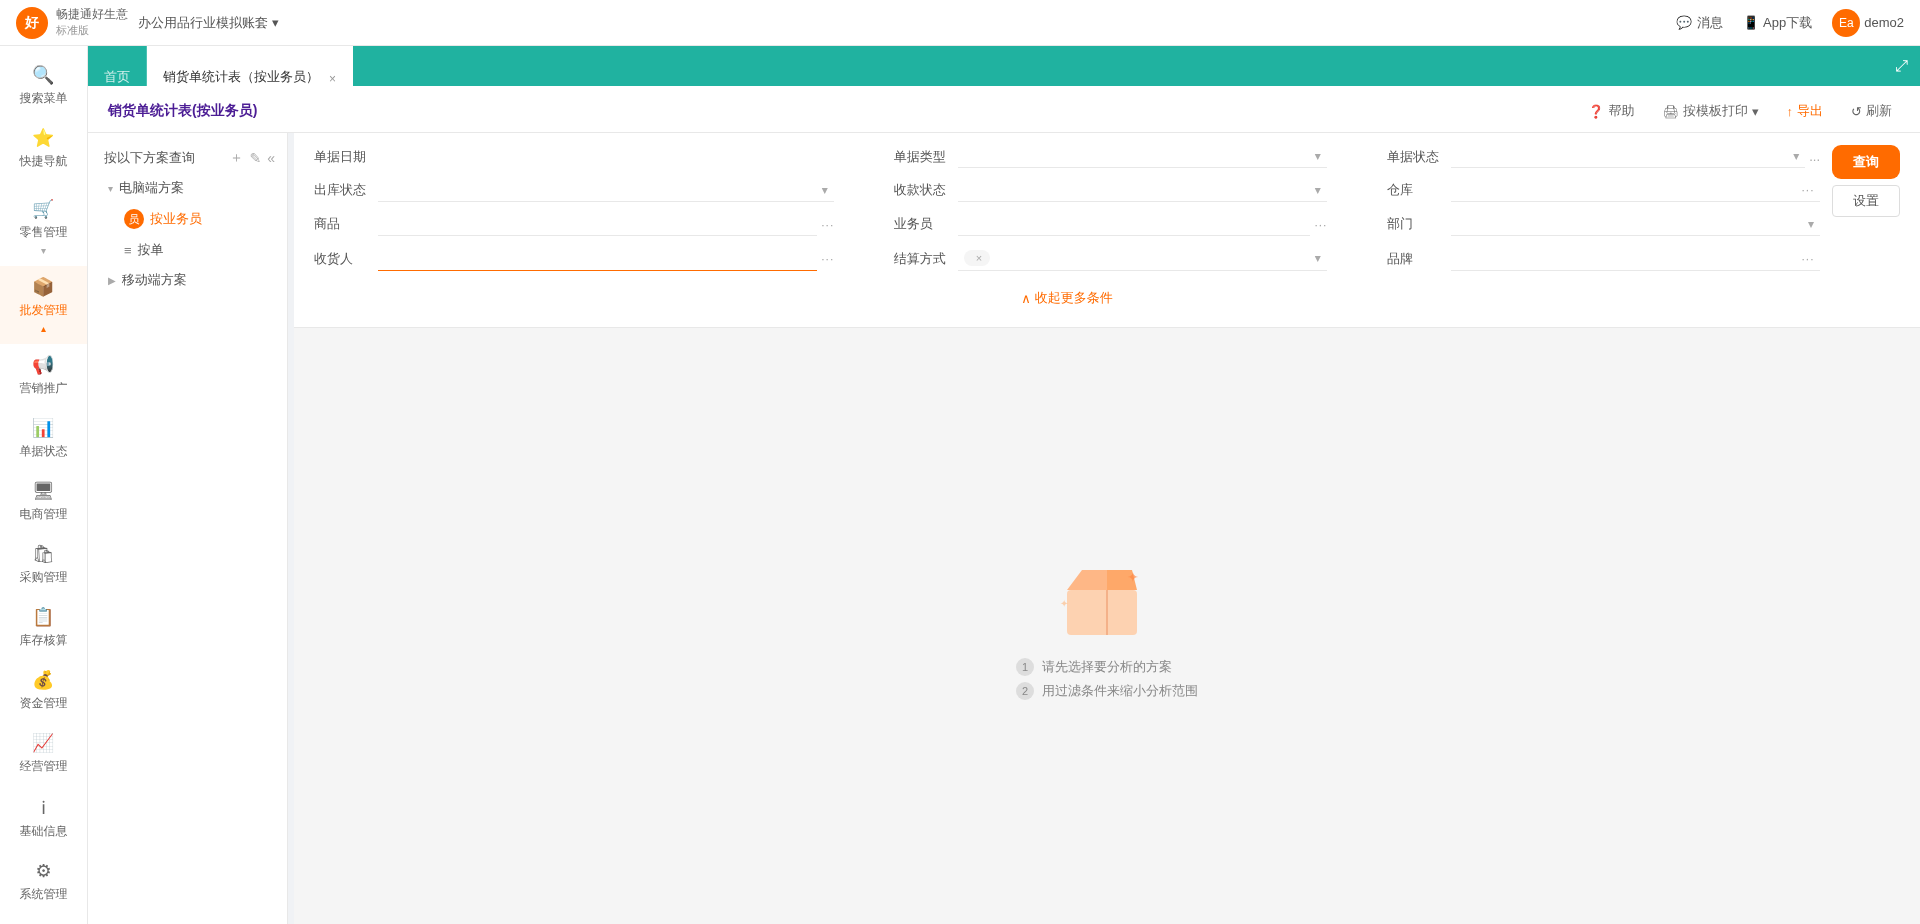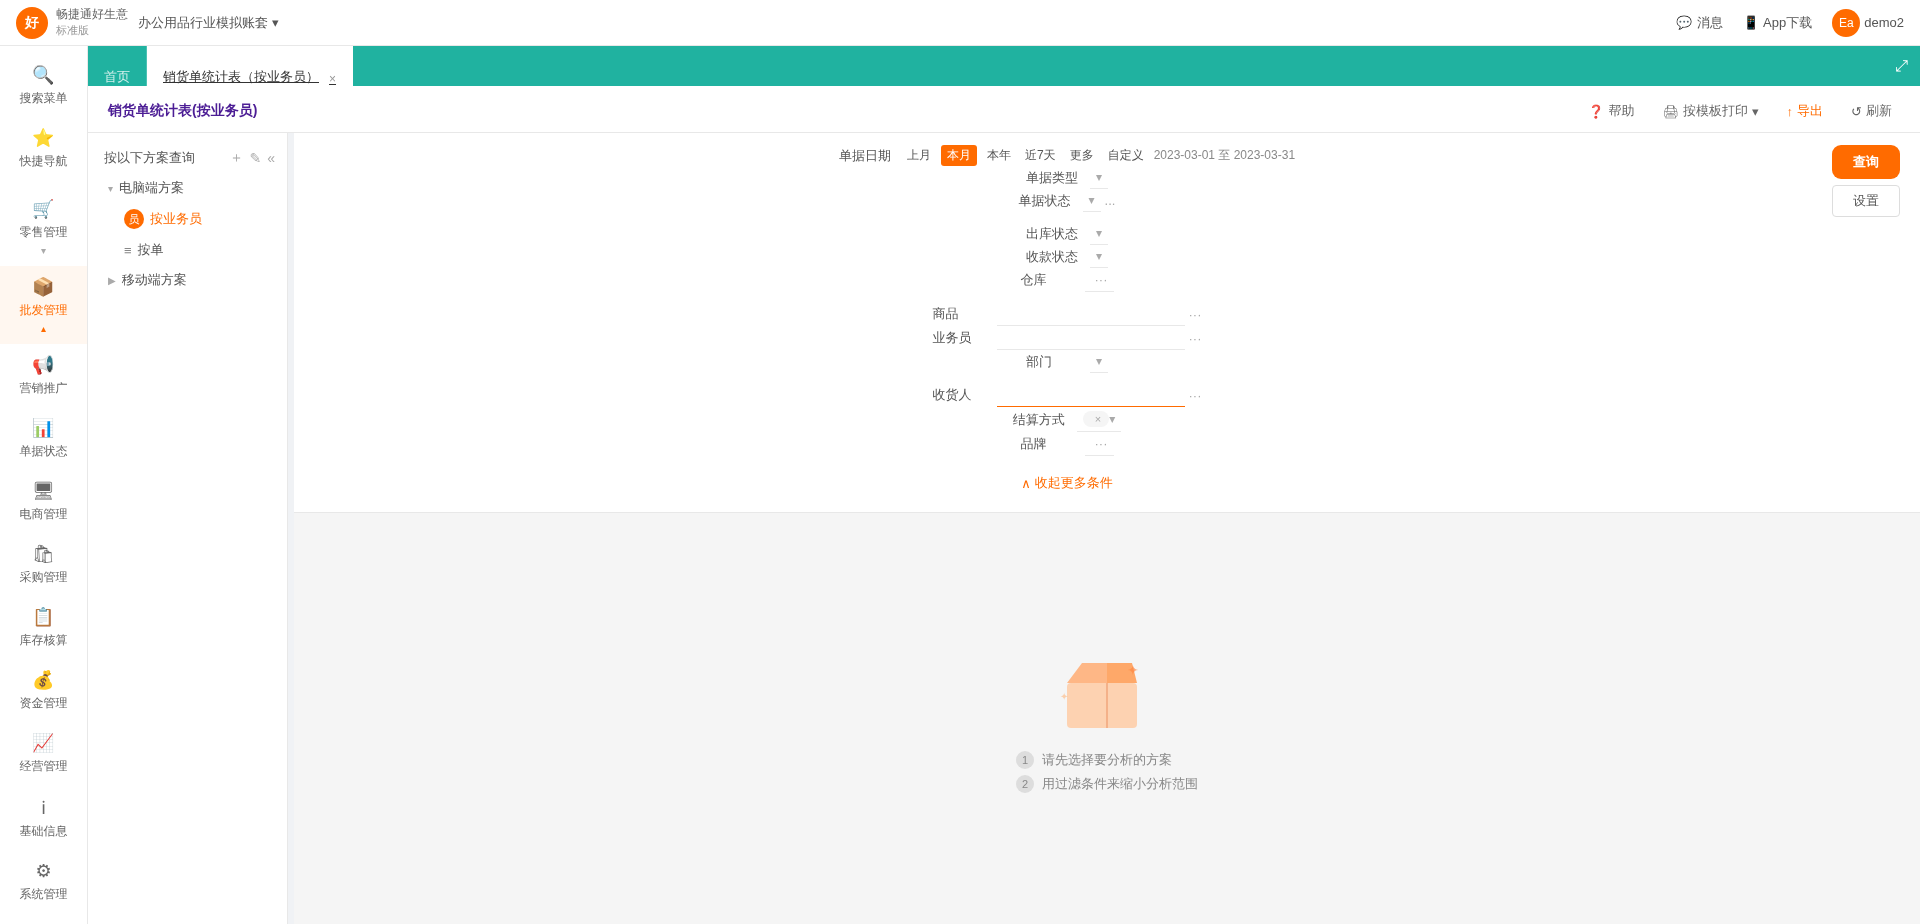--- a/index.html
+++ b/index.html
@@ -24,21 +24,21 @@
     .main-layout { display: flex; flex: 1; overflow: hidden; }
     .sidebar { width: 88px; background: #fff; border-right: 1px solid #e8e8e8; display: flex; flex-direction: column; align-items: center; padding: 8px 0; overflow-y: auto; flex-shrink: 0; }
     .sidebar-item { width: 100%; display: flex; flex-direction: column; align-items: center; padding: 10px 4px; cursor: pointer; color: #666; font-size: 12px; gap: 4px; }
     .sidebar-item.active { color: #ff6b00; background: #fff7f0; }
     .sidebar-item-icon { font-size: 18px; }
     .sidebar-divider { width: 60%; height: 1px; background: #eee; margin: 4px 0; }
 
     
     .tab-bar { background: #20b2a0; display: flex; align-items: center; height: 40px; padding: 0 0 0 0; flex-shrink: 0; }
     .tab { display: flex; align-items: flex-end; padding: 0 16px; height: 100%; cursor: pointer; font-size: 13px; color: rgba(255,255,255,0.8); gap: 6px; border-right: 1px solid rgba(255,255,255,0.2); }
-    .tab.active { background: #fff; color: #333; text-decoration: underline; }
+    .tab.active { background: #fff; color: #333; }
     .tab-close { font-size: 12px; color: #999; cursor: pointer; margin-left: 4px; }
     .tab-expand { margin-left: auto; color: white; padding: 0 12px; cursor: pointer; font-size: 16px; }
 
     
     .content-area { flex: 1; display: flex; flex-direction: column; overflow: hidden; }
 
     
     .page-header { display: flex; align-items: center; justify-content: space-between; padding: 12px 20px 8px; background: #fff; border-bottom: 1px solid #e8e8e8; flex-shrink: 0; }
     .page-title { font-size: 14px; font-weight: bold; color: #4c1d95; }
     .page-actions { display: flex; align-items: center; gap: 12px; }
@@ -58,21 +58,21 @@
     .tree-item.active { color: #ff6b00; }
     .tree-item .tree-arrow { font-size: 10px; color: #aaa; }
     .tree-item .tree-circle { width: 20px; height: 20px; border-radius: 50%; background: #ff6b00; display: flex; align-items: center; justify-content: center; color: white; font-size: 11px; }
     .tree-child { padding-left: 36px; }
 
     
     .right-area { flex: 1; display: flex; flex-direction: column; overflow: hidden; }
 
     
     .filter-panel { background: #fff; padding: 12px 20px; border-bottom: 1px solid #e8e8e8; flex-shrink: 0; }
-    .filter-row { display: flex; align-items: center; gap: 0; margin-bottom: 10px; flex-direction: column; }
+    .filter-row { display: flex; align-items: center; gap: 0; margin-bottom: 10px; }
     .filter-row:last-child { margin-bottom: 0; }
     .filter-item { display: flex; align-items: center; flex: 1; min-width: 0; }
     .filter-label { font-size: 13px; color: #555; white-space: nowrap; min-width: 56px; margin-right: 8px; }
     .filter-input { flex: 1; border: none; border-bottom: 1px solid #e8e8e8; padding: 4px 6px; font-size: 13px; color: #333; outline: none; background: transparent; }
     .filter-select { flex: 1; border: none; border-bottom: 1px solid #e8e8e8; padding: 4px 6px; font-size: 13px; color: #333; outline: none; background: transparent; display: flex; align-items: center; justify-content: space-between; cursor: pointer; }
     .filter-select-arrow { color: #aaa; font-size: 12px; }
     .filter-dots { color: #aaa; margin-left: 4px; cursor: pointer; }
     .filter-separator { width: 60px; }
     .date-filter { display: flex; align-items: center; gap: 6px; }
     .date-btn { font-size: 12px; color: #555; cursor: pointer; padding: 2px 4px; }
@@ -271,29 +271,20 @@
 
         <div class="right-area">
 
           <div class="filter-panel">
             <div class="filter-with-actions">
               <div class="filter-main">
 
                 <div class="filter-row">
                   <div class="filter-item" style="flex:1.2">
                     <span class="filter-label">单据日期</span>
-                    <div class="date-filter">
-                      <span class="date-btn">上月</span>
-                      <span class="date-btn active">本月</span>
-                      <span class="date-btn">本年</span>
-                      <span class="date-btn">近7天</span>
-                      <span class="date-btn">更多</span>
-                      <span class="date-btn">自定义</span>
-                      <span class="date-range">2023-03-01 至 2023-03-31</span>
-                    </div>
                   </div>
                   <div class="filter-separator"></div>
                   <div class="filter-item" style="flex:1">
                     <span class="filter-label">单据类型</span>
                     <div class="filter-select">
                       <span></span>
                       <span class="filter-select-arrow">▾</span>
                     </div>
                   </div>
                   <div class="filter-separator"></div>

